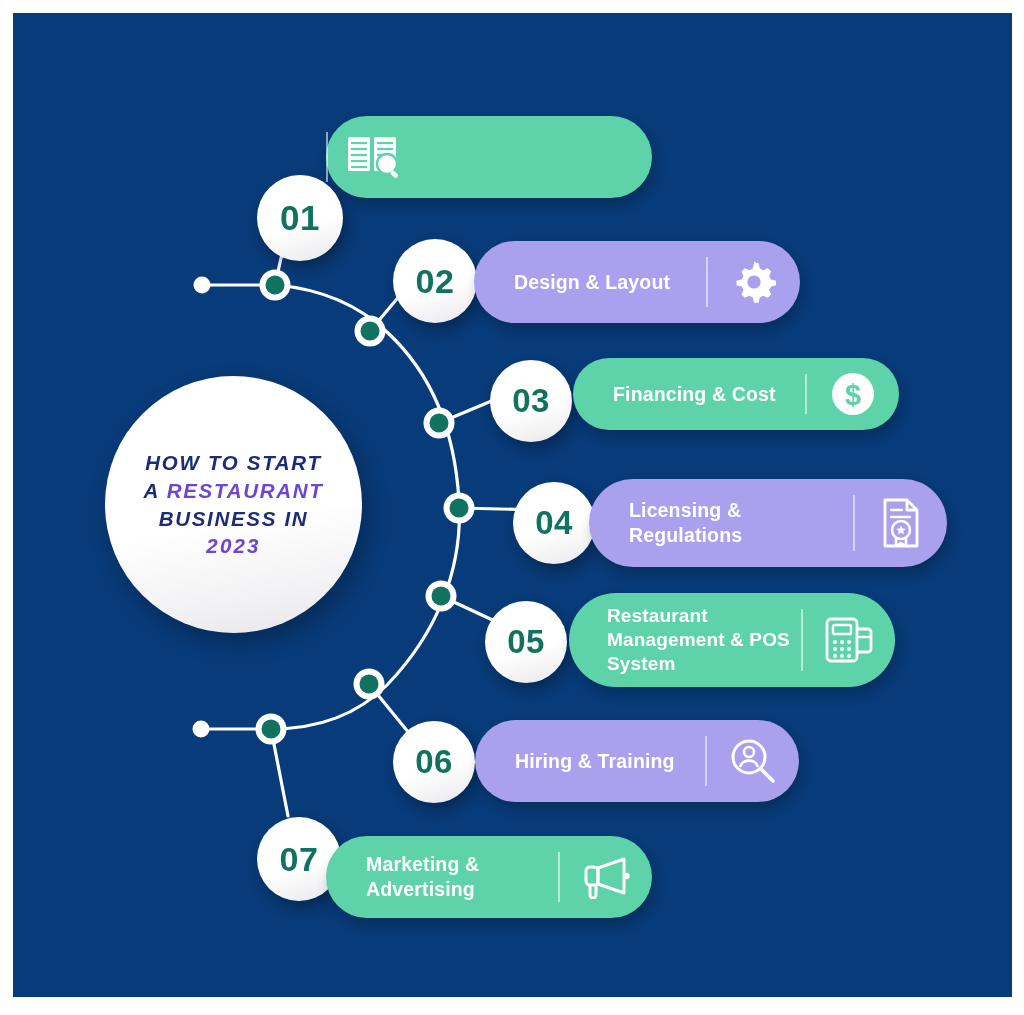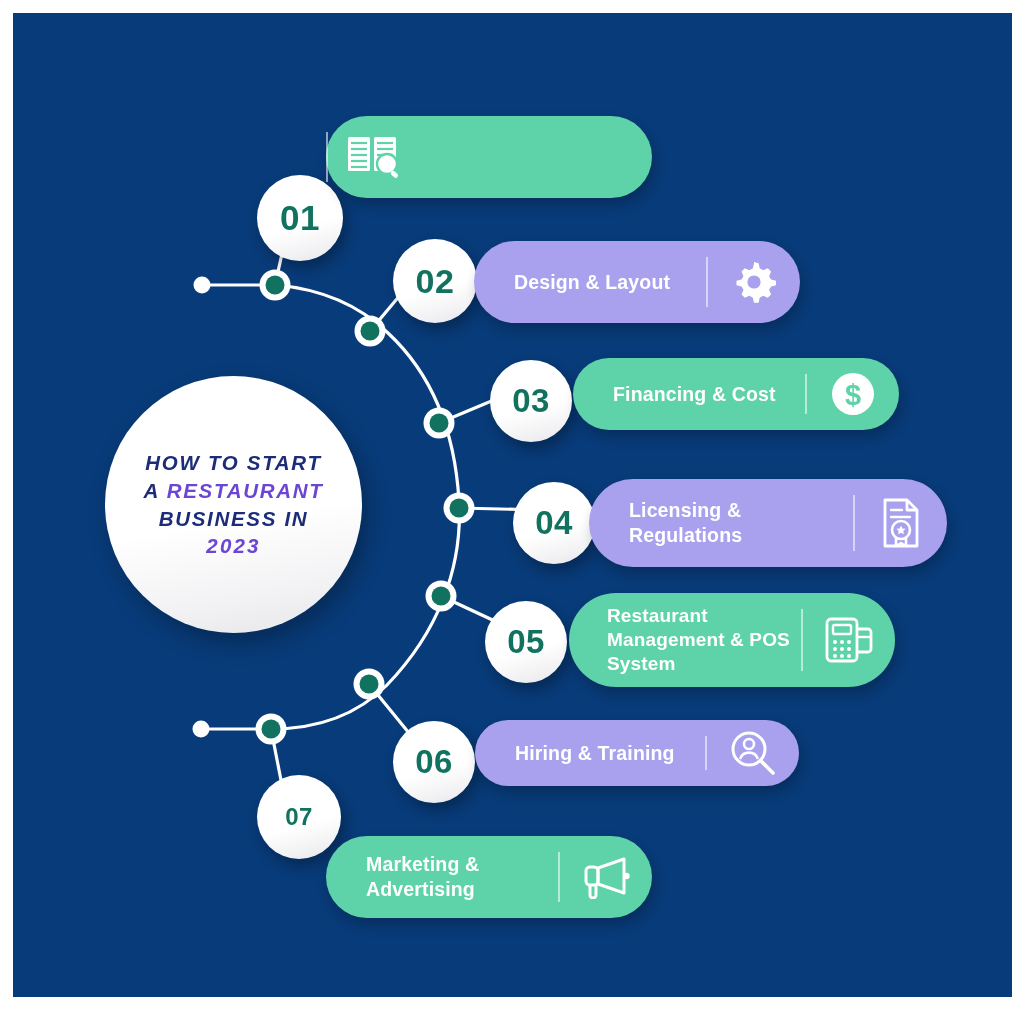--- a/index.html
+++ b/index.html
@@ -268,34 +268,34 @@
         </g>
         <path d="M33 13 h11 a3 3 0 0 1 3 3 v17 a3 3 0 0 1 -3 3 h-11" fill="none" stroke="#FFFFFF" stroke-width="2.8" stroke-linejoin="round"></path>
         <line x1="34" y1="21" x2="47" y2="21" stroke="#FFFFFF" stroke-width="2.4"></line>
       </svg>
     </div>
   </div>
 
   <div class="num-badge" style="left:380px; top:708px; width:82px; height:82px; font-size:33px;">
     <span>06</span>
   </div>
-  <div class="pill purple" style="left:462px; top:707px; width:324px; height:66px;">
+  <div class="pill purple" style="left:462px; top:707px; width:324px; height:82px;">
     <div class="pill-label">Hiring &amp; Training</div>
     <div class="pill-divider"></div>
     <div class="pill-icon">
       <svg width="48" height="48" viewBox="0 0 48 48">
         <circle cx="20" cy="20" r="16" fill="none" stroke="#FFFFFF" stroke-width="3"></circle>
         <circle cx="20" cy="15" r="5" fill="none" stroke="#FFFFFF" stroke-width="2.6"></circle>
         <path d="M11.5 29 a9 8 0 0 1 17 0" fill="none" stroke="#FFFFFF" stroke-width="2.6" stroke-linecap="round"></path>
         <line x1="31.5" y1="31.5" x2="44" y2="44" stroke="#FFFFFF" stroke-width="3.6" stroke-linecap="round"></line>
       </svg>
     </div>
   </div>
 
-  <div class="num-badge" style="left:244px; top:762px; width:84px; height:84px; font-size:24px;">
+  <div class="num-badge" style="left:244px; top:804px; width:84px; height:84px; font-size:34px;">
     <span>07</span>
   </div>
   <div class="pill green" style="left:313px; top:823px; width:326px; height:82px;">
     <div class="pill-label">Marketing &amp; Advertising</div>
     <div class="pill-divider"></div>
     <div class="pill-icon">
       <svg width="52" height="44" viewBox="0 0 52 44">
         <path d="M18 13 L44 4 v34 L18 29 z" fill="none" stroke="#FFFFFF" stroke-width="3" stroke-linejoin="round"></path>
         <rect x="6" y="12" width="12" height="18" rx="4" fill="none" stroke="#FFFFFF" stroke-width="3"></rect>
         <path d="M10 30 v10 a3 3 0 0 0 6 0 v-10" fill="none" stroke="#FFFFFF" stroke-width="3" stroke-linejoin="round"></path>

